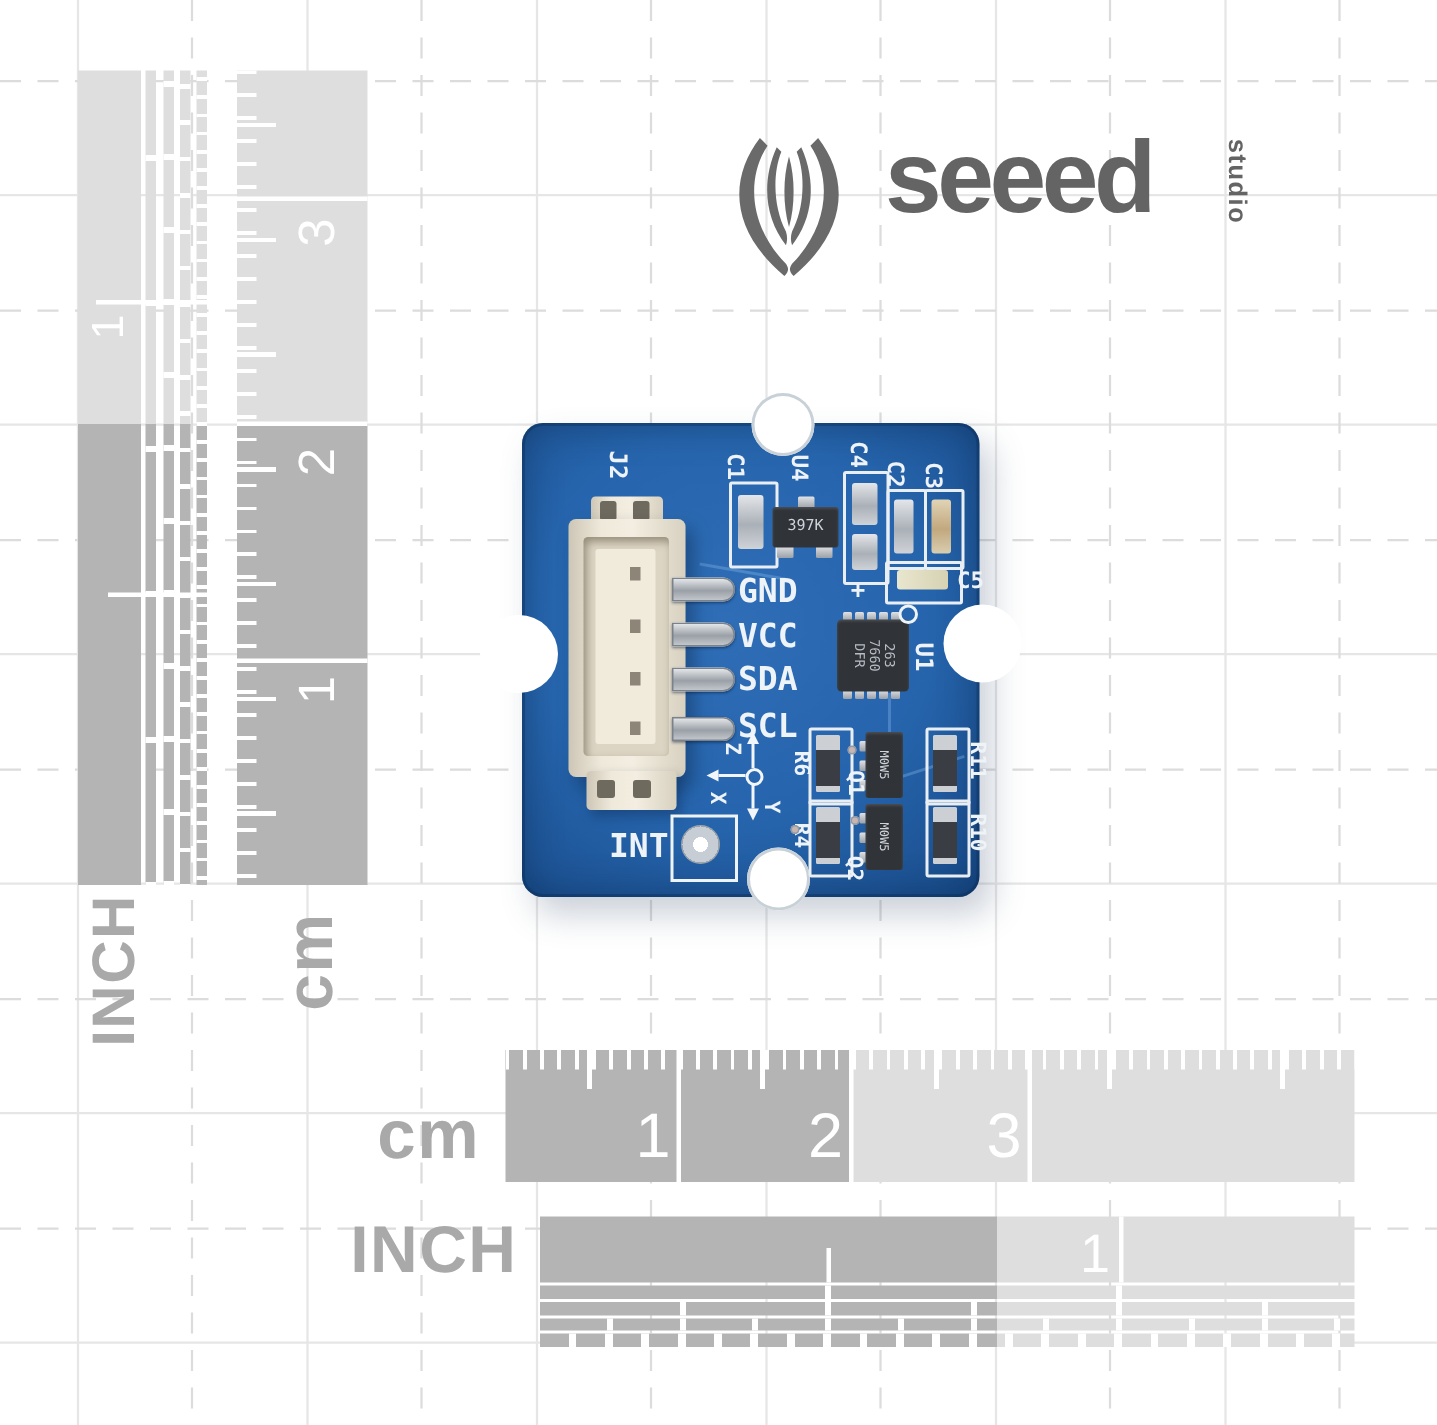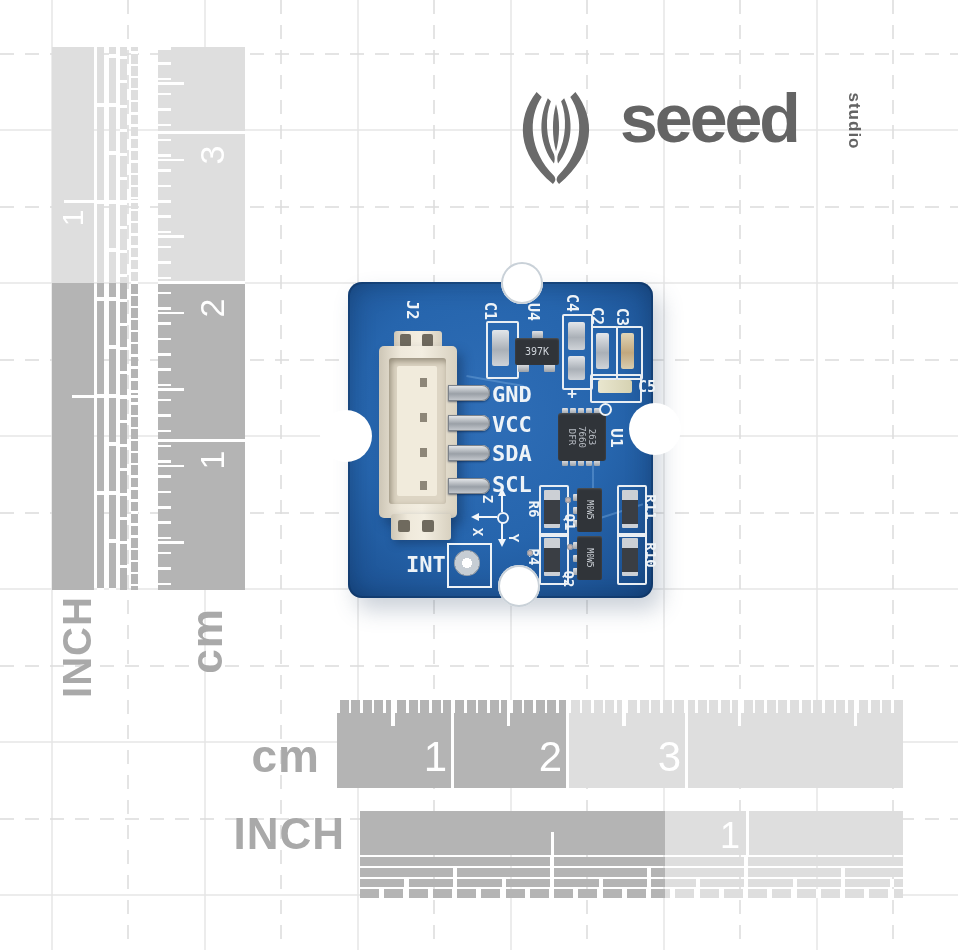--- a/index.html
+++ b/index.html
@@ -110,21 +110,21 @@
   <div class="abs" style="left:360px;top:811px;width:543px;height:44px;background:linear-gradient(90deg,#b4b4b4 0 305px,#dedede 305px);"></div>
   <div class="abs wline" style="left:551px;top:832px;width:3px;height:23px;"></div>
   <div class="abs wline" style="left:746px;top:811px;width:3px;height:44px;"></div>
   <div class="abs rnum" style="left:700px;top:815px;width:40px;font-size:36px;text-align:right;">1</div>
   <div class="abs" style="left:360px;top:857px;width:543px;height:9px;background-image:repeating-linear-gradient(90deg,transparent 0 190px,#fff 190px 194px),linear-gradient(90deg,#b4b4b4 0 305px,#dedede 305px);"></div>
   <div class="abs" style="left:360px;top:868px;width:543px;height:9px;background-image:repeating-linear-gradient(90deg,transparent 0 93px,#fff 93px 97px),linear-gradient(90deg,#b4b4b4 0 305px,#dedede 305px);"></div>
   <div class="abs" style="left:360px;top:879px;width:543px;height:8px;background-image:repeating-linear-gradient(90deg,transparent 0 44.5px,#fff 44.5px 48.5px),linear-gradient(90deg,#b4b4b4 0 305px,#dedede 305px);"></div>
   <div class="abs" style="left:360px;top:889px;width:543px;height:9px;background-image:repeating-linear-gradient(90deg,transparent 0 19px,#fff 19px 24.25px),linear-gradient(90deg,#b4b4b4 0 305px,#dedede 305px);"></div>
   <div class="abs rlabel" style="left:225px;top:809px;width:120px;font-size:44px;text-align:right;">INCH</div>
 
-  <div class="abs" style="left:502px;top:88px;width:400px;height:100px;">
+  <div class="abs" style="left:472px;top:88px;width:400px;height:100px;">
     <svg width="104" height="94" viewBox="0 0 100 92" style="position:absolute;left:2px;top:4px;">
       <g fill="#6a6a6a">
         <path d="M31 0 C11 26 11 60 47 90 C50 87 50 85 48 82 C24 58 22 26 36 5 Z"></path>
         <path d="M69 0 C89 26 89 60 53 90 C50 87 50 85 52 82 C76 58 78 26 64 5 Z"></path>
         <path d="M42 6 C32 28 34 52 48 70 C49 67 49 64 48 61 C40 46 39 24 45 9 Z"></path>
         <path d="M58 6 C68 28 66 52 52 70 C51 67 51 64 52 61 C60 46 61 24 55 9 Z"></path>
         <path d="M50 12 C46 26 46 44 50 58 C54 44 54 26 50 12 Z"></path>
       </g>
     </svg>
     <div class="abs logo-gray" style="left:118px;top:-4px;font-size:68px;font-weight:bold;letter-spacing:-3px;line-height:1;">seeed</div>

